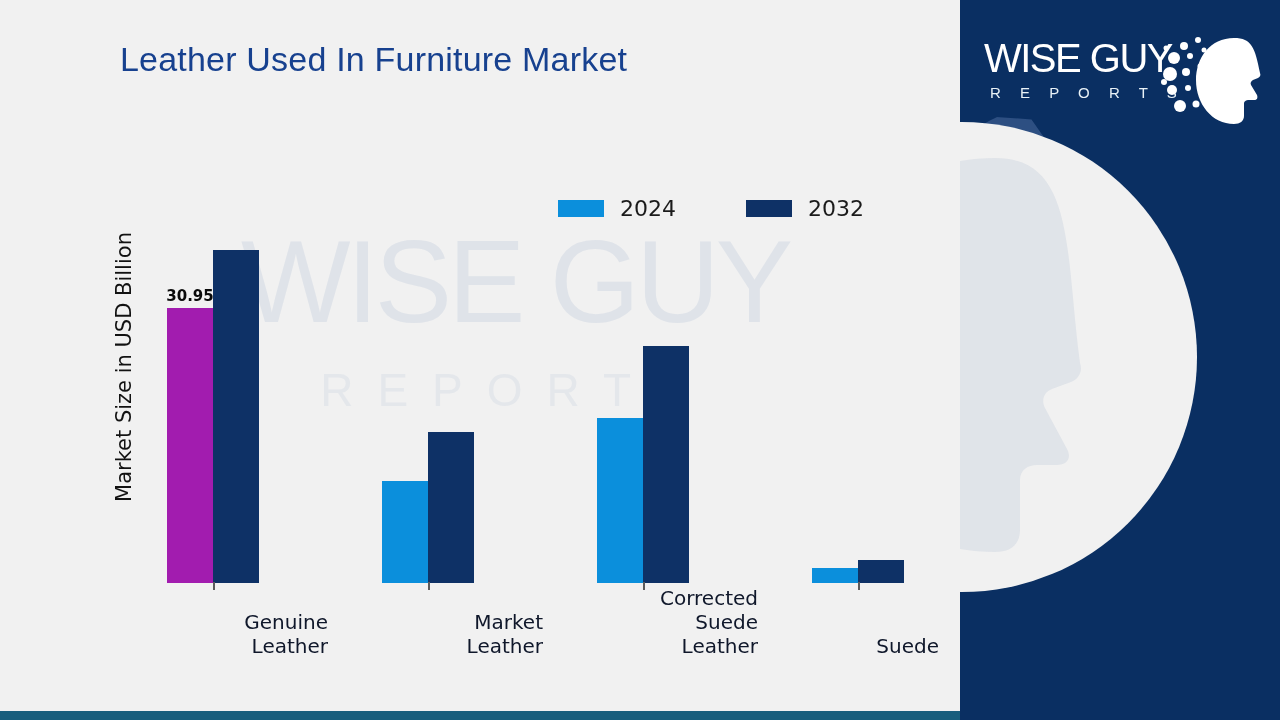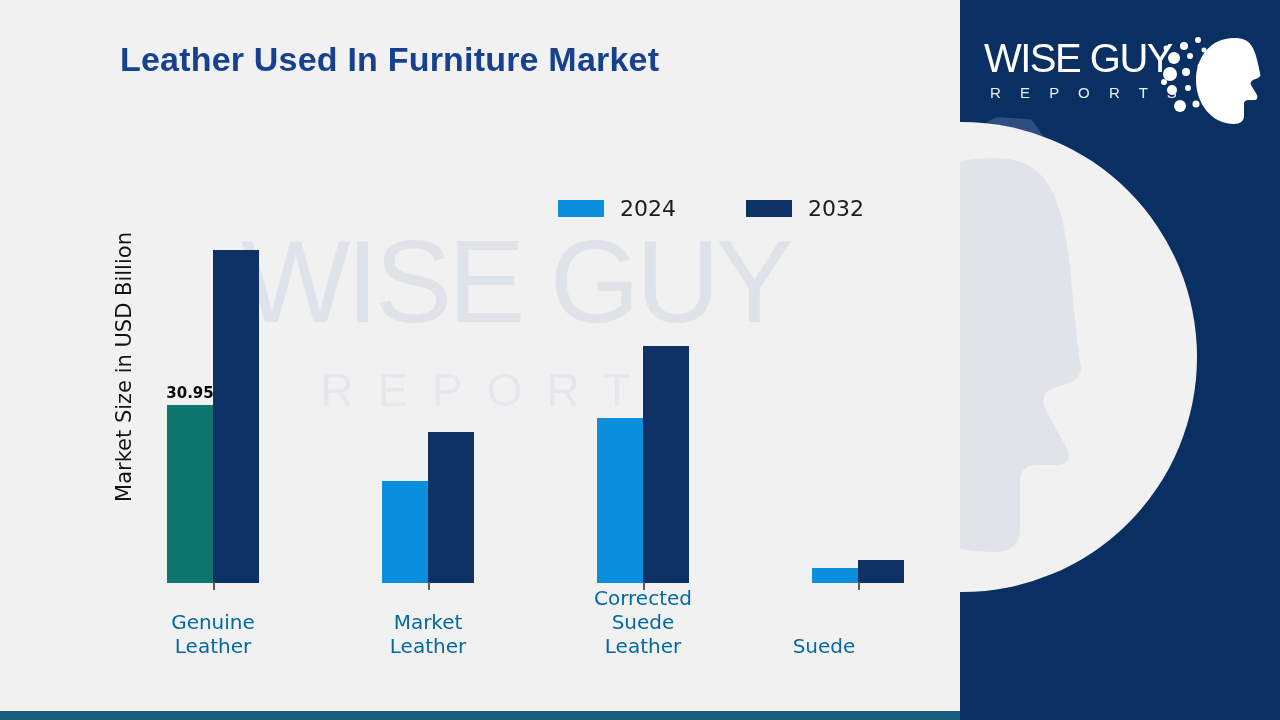--- a/index.html
+++ b/index.html
@@ -48,21 +48,21 @@
     font-family:"Liberation Sans", sans-serif;
     font-size:15px; font-weight:400; letter-spacing:7.5px;
     color:#e9f2f7; white-space:nowrap;
   }
   #logo-dot-face{ position:absolute; left:182px; top:-4px; width:112px; height:102px; }
 
   
   #chart-title{
     position:absolute; left:120px; top:40px;
     font-family:"Liberation Sans", sans-serif;
-    font-size:34px; font-weight:700; color:#17418f; white-space:nowrap;
+    font-size:34px; font-weight:400; color:#17418f; white-space:nowrap;
     letter-spacing:.2px;
   }
 
   
   #watermark{
     position:absolute; left:105px; top:215px; width:820px; height:230px;
     z-index:0; pointer-events:none; user-select:none;
   }
   #watermark-wordmark{
     position:absolute; left:0; top:0; width:100%;
@@ -104,23 +104,23 @@
   .bar-label{
     position:absolute; left:50%; transform:translateX(-50%);
     font-family:"DejaVu Sans", sans-serif;
     font-size:15px; font-weight:bold; color:#0a0a0a; white-space:nowrap;
     top:-21px;
   }
   .tick{ position:absolute; bottom:130px; width:2px; height:8px; background:#5b5b5b; }
   .cat-label{
     position:absolute; bottom:62px; width:230px;
     transform:translateX(-50%);
-    text-align:center;
-    font-family:"DejaVu Sans", sans-serif;
-    font-size:20px; color:#0369a1; line-height:24px;
+    text-align:right;
+    font-family:"DejaVu Sans", sans-serif;
+    font-size:20px; color:#0f172a; line-height:24px;
   }
 
   
   #bottom-strip{
     position:absolute; left:0; top:711px; width:960px; height:9px;
     background:#185e7d; z-index:4;
   }
 </style>
 </head>
 <body>
@@ -203,21 +203,21 @@
         <span class="legend-swatch" style="background: rgb(11, 143, 220);"></span>
         <span class="legend-text">2024</span>
       </div>
       <div class="legend-item">
         <span class="legend-swatch" style="background: rgb(14, 49, 102);"></span>
         <span class="legend-text last">2032</span>
       </div>
     </div>
 
   <div id="bars-layer">
-      <div class="bar" style="left: 167px; width: 46px; height: 178px; background: #0f766e;">
+      <div class="bar" style="left: 167px; width: 46px; height: 275px; background: #a21caf;">
         <span class="bar-label">30.95</span>
       </div>
       <div class="bar" style="left: 213px; width: 46px; height: 333px; background: rgb(14, 49, 102);"></div>
       <div class="tick" style="left: 213px;"></div>
       <div class="cat-label" style="left: 213px;">
         <div>Genuine</div>
         <div>Leather</div>
       </div>
       <div class="bar" style="left: 382px; width: 46px; height: 101.668px; background: rgb(11, 143, 220);"></div>
       <div class="bar" style="left: 428px; width: 46px; height: 151.029px; background: rgb(14, 49, 102);"></div>

